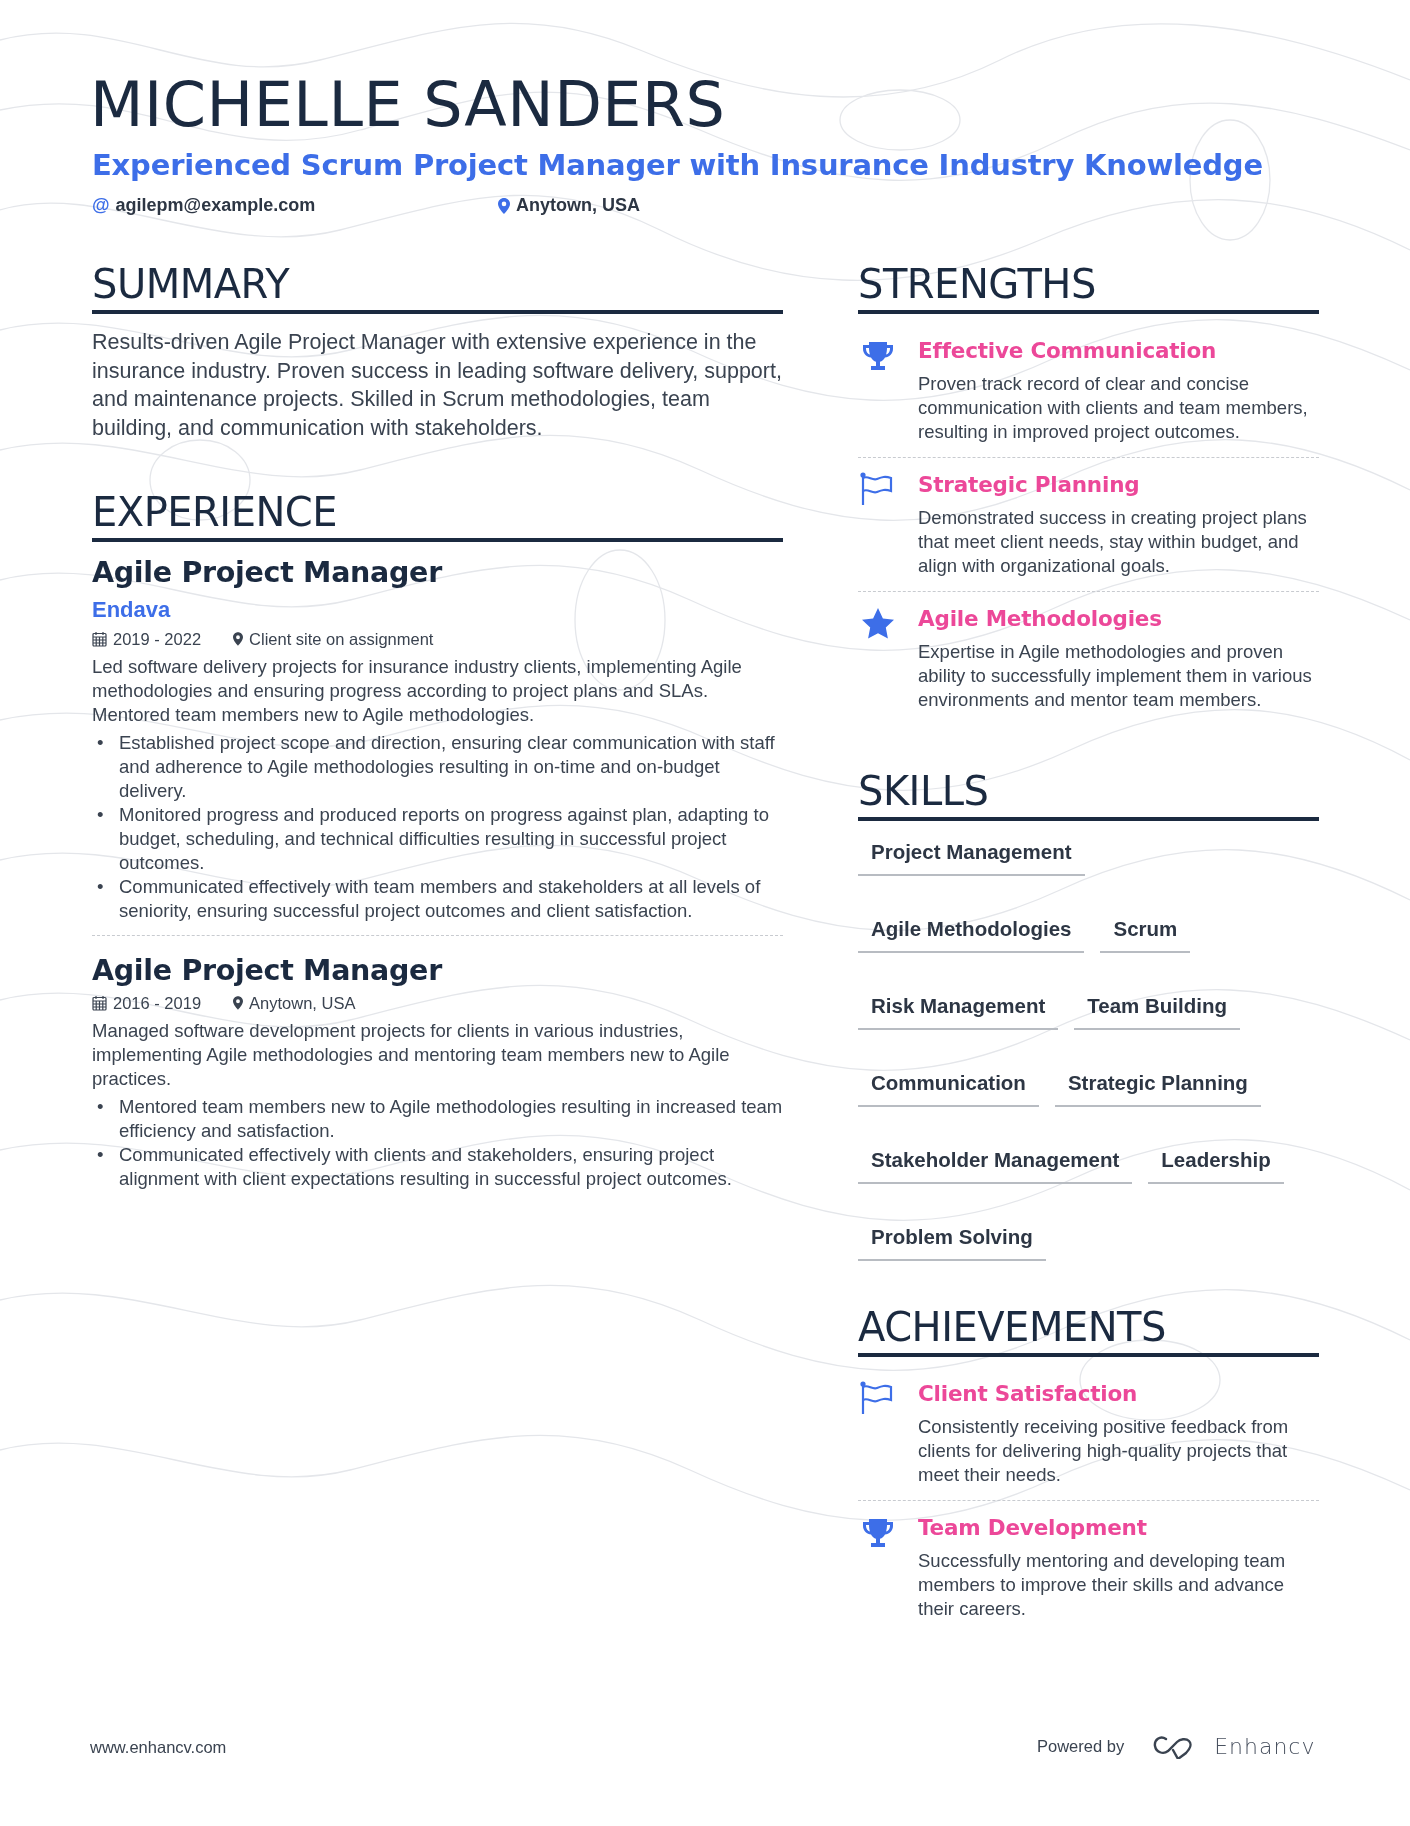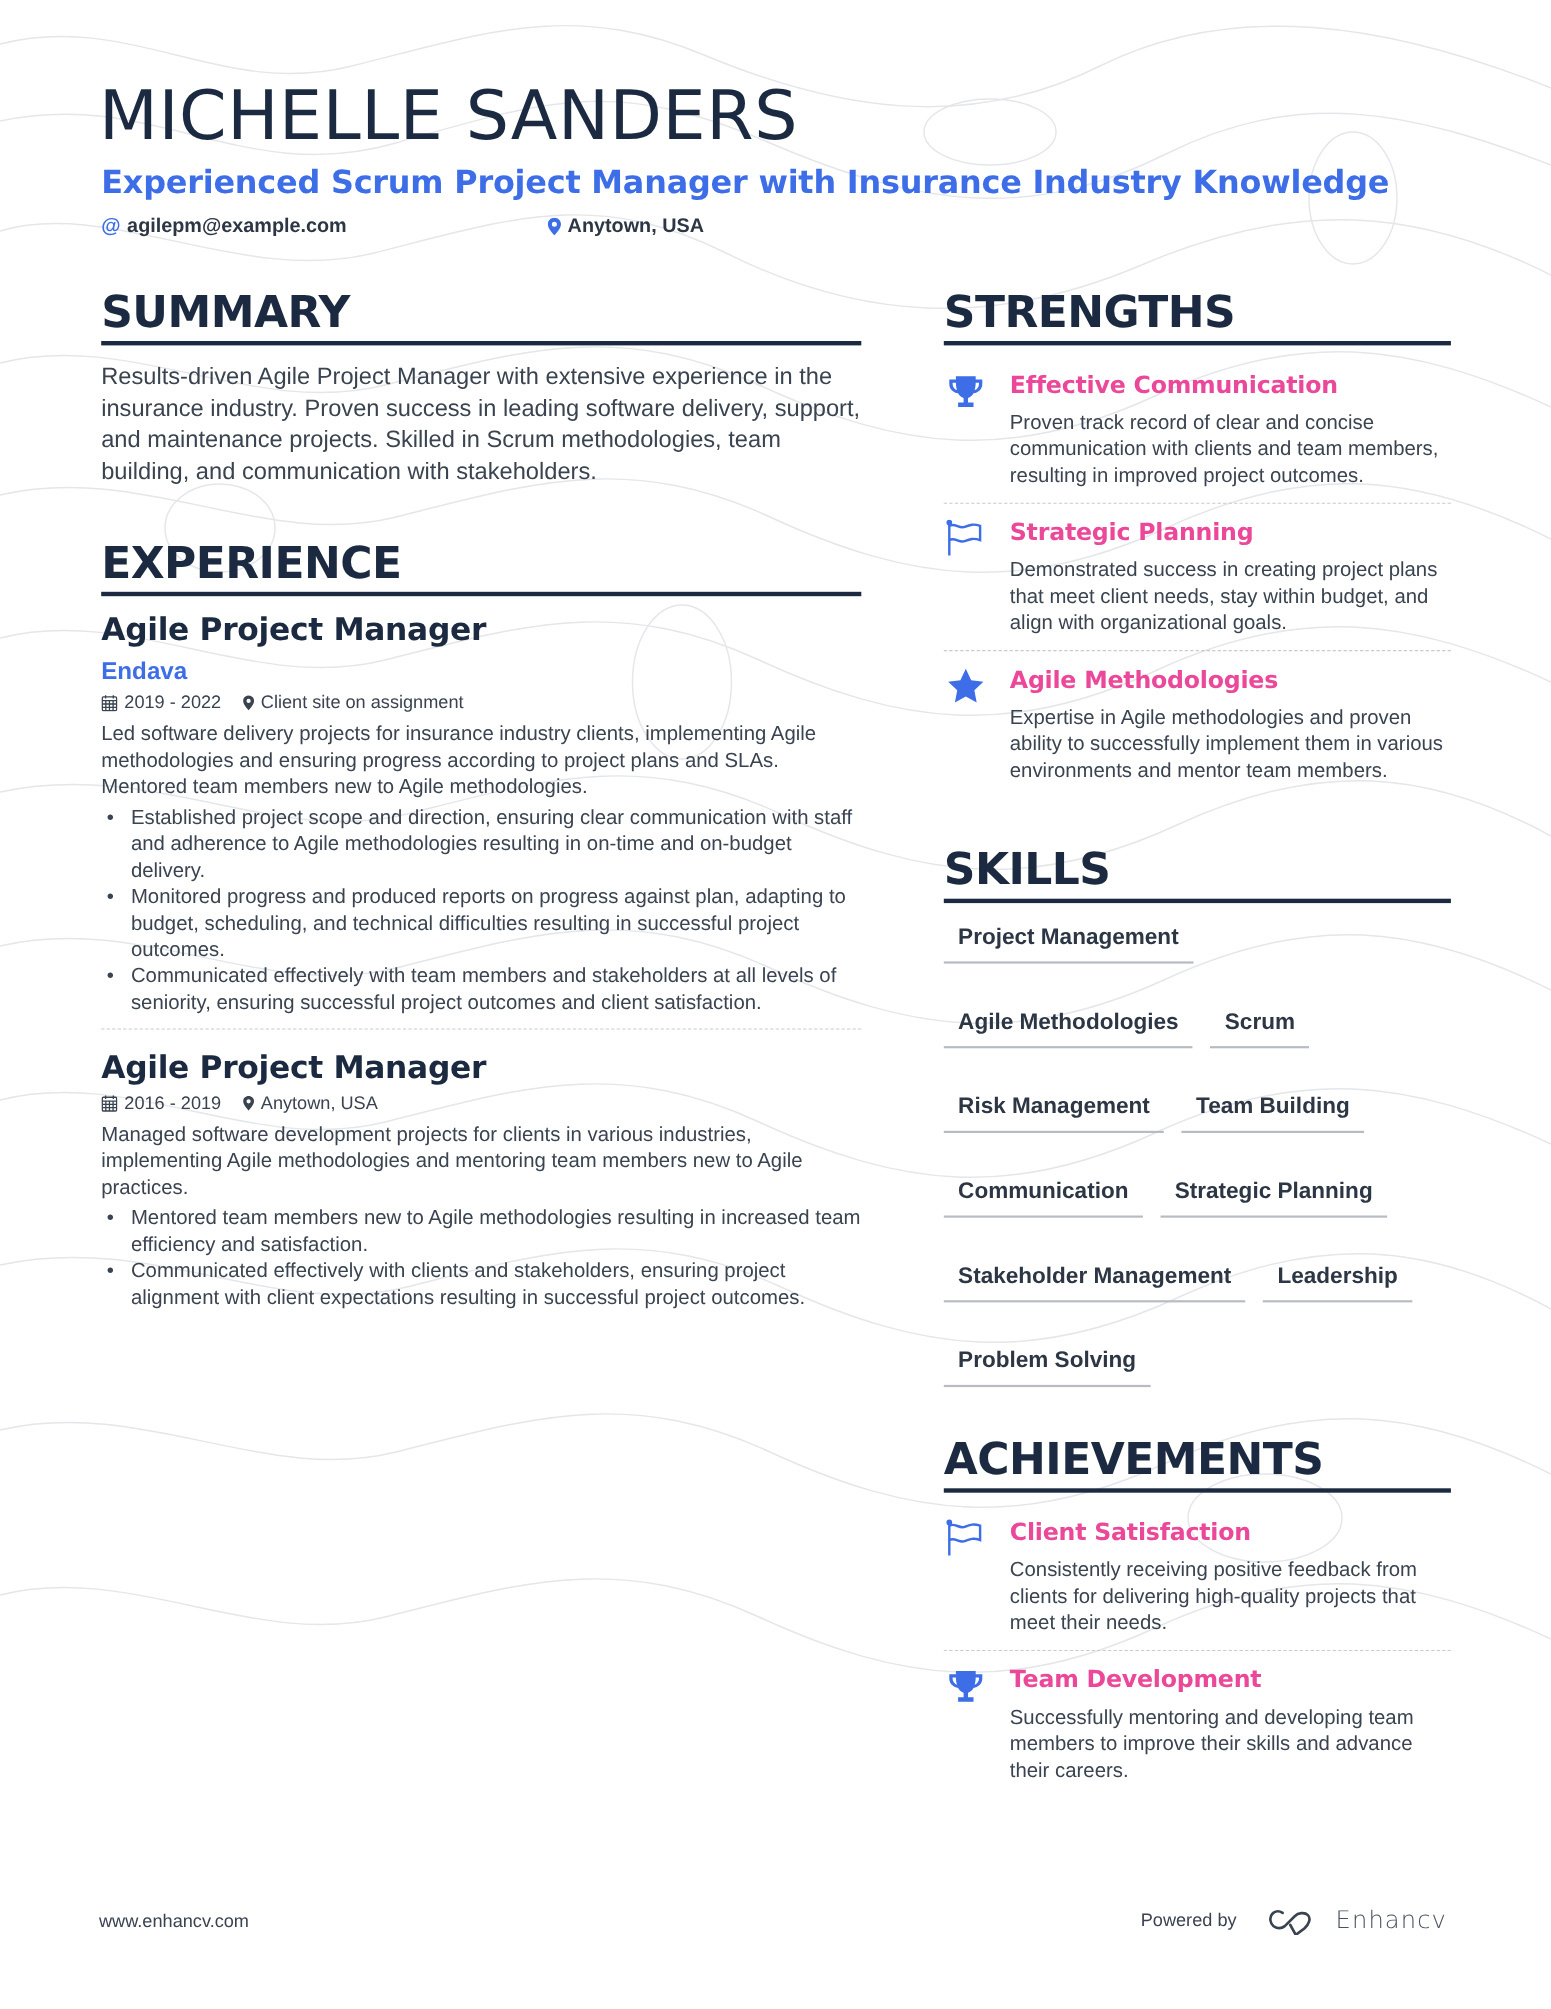--- a/index.html
+++ b/index.html
@@ -11,30 +11,30 @@
   .name { position: absolute; left: 90px; top: 74px; font-family: "DejaVu Sans", sans-serif; font-weight: normal; font-size: 62px; letter-spacing: 0.5px; color: #1b2a40; line-height: 1; }
   .subtitle { position: absolute; left: 92px; top: 150px; font-family: "DejaVu Sans", sans-serif; font-weight: bold; font-size: 29px; color: #3d6ee8; line-height: 1.1; white-space: nowrap; letter-spacing: -0.2px; }
   .contact { position: absolute; top: 195px; font-size: 18px; font-weight: bold; color: #2d3644; display: flex; align-items: center; gap: 6px; }
   .contact .ic { color: #3d6ee8; font-size: 18px; }
   .contact-email { left: 92px; }
   .contact-loc { left: 498px; }
 
   .col-left { position: absolute; left: 92px; top: 262px; width: 691px; }
   .col-right { position: absolute; left: 858px; top: 262px; width: 461px; }
 
-  .sec-title { font-family: "DejaVu Sans", sans-serif; font-weight: bold; font-size: 40px; color: #1b2a40; line-height: 1.1; padding-bottom: 4px; border-bottom: 4px solid #1b2a40; letter-spacing: -0.5px; }
+  .sec-title { font-family: "DejaVu Sans", sans-serif; font-weight: normal; font-size: 40px; color: #1b2a40; line-height: 1.1; padding-bottom: 4px; border-bottom: 4px solid #1b2a40; letter-spacing: -0.5px; }
 
   .summary-text { font-size: 21.5px; line-height: 28.5px; color: #3a4350; margin-top: 14px; }
 
   .exp-section { margin-top: 48px; }
   .exp-item { padding-top: 14px; }
   .exp-item + .exp-item { border-top: 1px dashed #c8cbd0; margin-top: 12px; padding-top: 18px; }
   .exp-role { font-family: "DejaVu Sans", sans-serif; font-size: 28.5px; font-weight: bold; color: #1b2a40; line-height: 34px; letter-spacing: -0.3px; }
   .exp-company { font-size: 22px; font-weight: bold; color: #3d6ee8; margin-top: 6px; line-height: 28px; }
-  .exp-meta { display: flex; align-items: center; gap: 20px; font-size: 16.5px; color: #3a4350; margin-top: 4px; line-height: 22px; }
+  .exp-meta { display: flex; align-items: center; gap: 32px; font-size: 16.5px; color: #3a4350; margin-top: 4px; line-height: 22px; }
   .exp-meta span.m { display: flex; align-items: center; gap: 6px; }
   .exp-meta .mi { color: #3a4350; font-size: 15px; }
   .exp-desc { font-size: 18.5px; line-height: 24px; color: #3a4350; margin-top: 5px; }
   .exp-bullets { list-style: none; margin-top: 4px; }
   .exp-bullets li { position: relative; padding-left: 27px; font-size: 18.5px; line-height: 24px; color: #3a4350; }
   .exp-bullets li::before { content: "\2022"; position: absolute; left: 5px; top: 0; color: #3a4350; }
 
   .feat-list { margin-top: 10px; }
   .feat { position: relative; padding: 12px 0 13px 60px; }
   .feat + .feat { border-top: 1px dashed #c8cbd0; }

